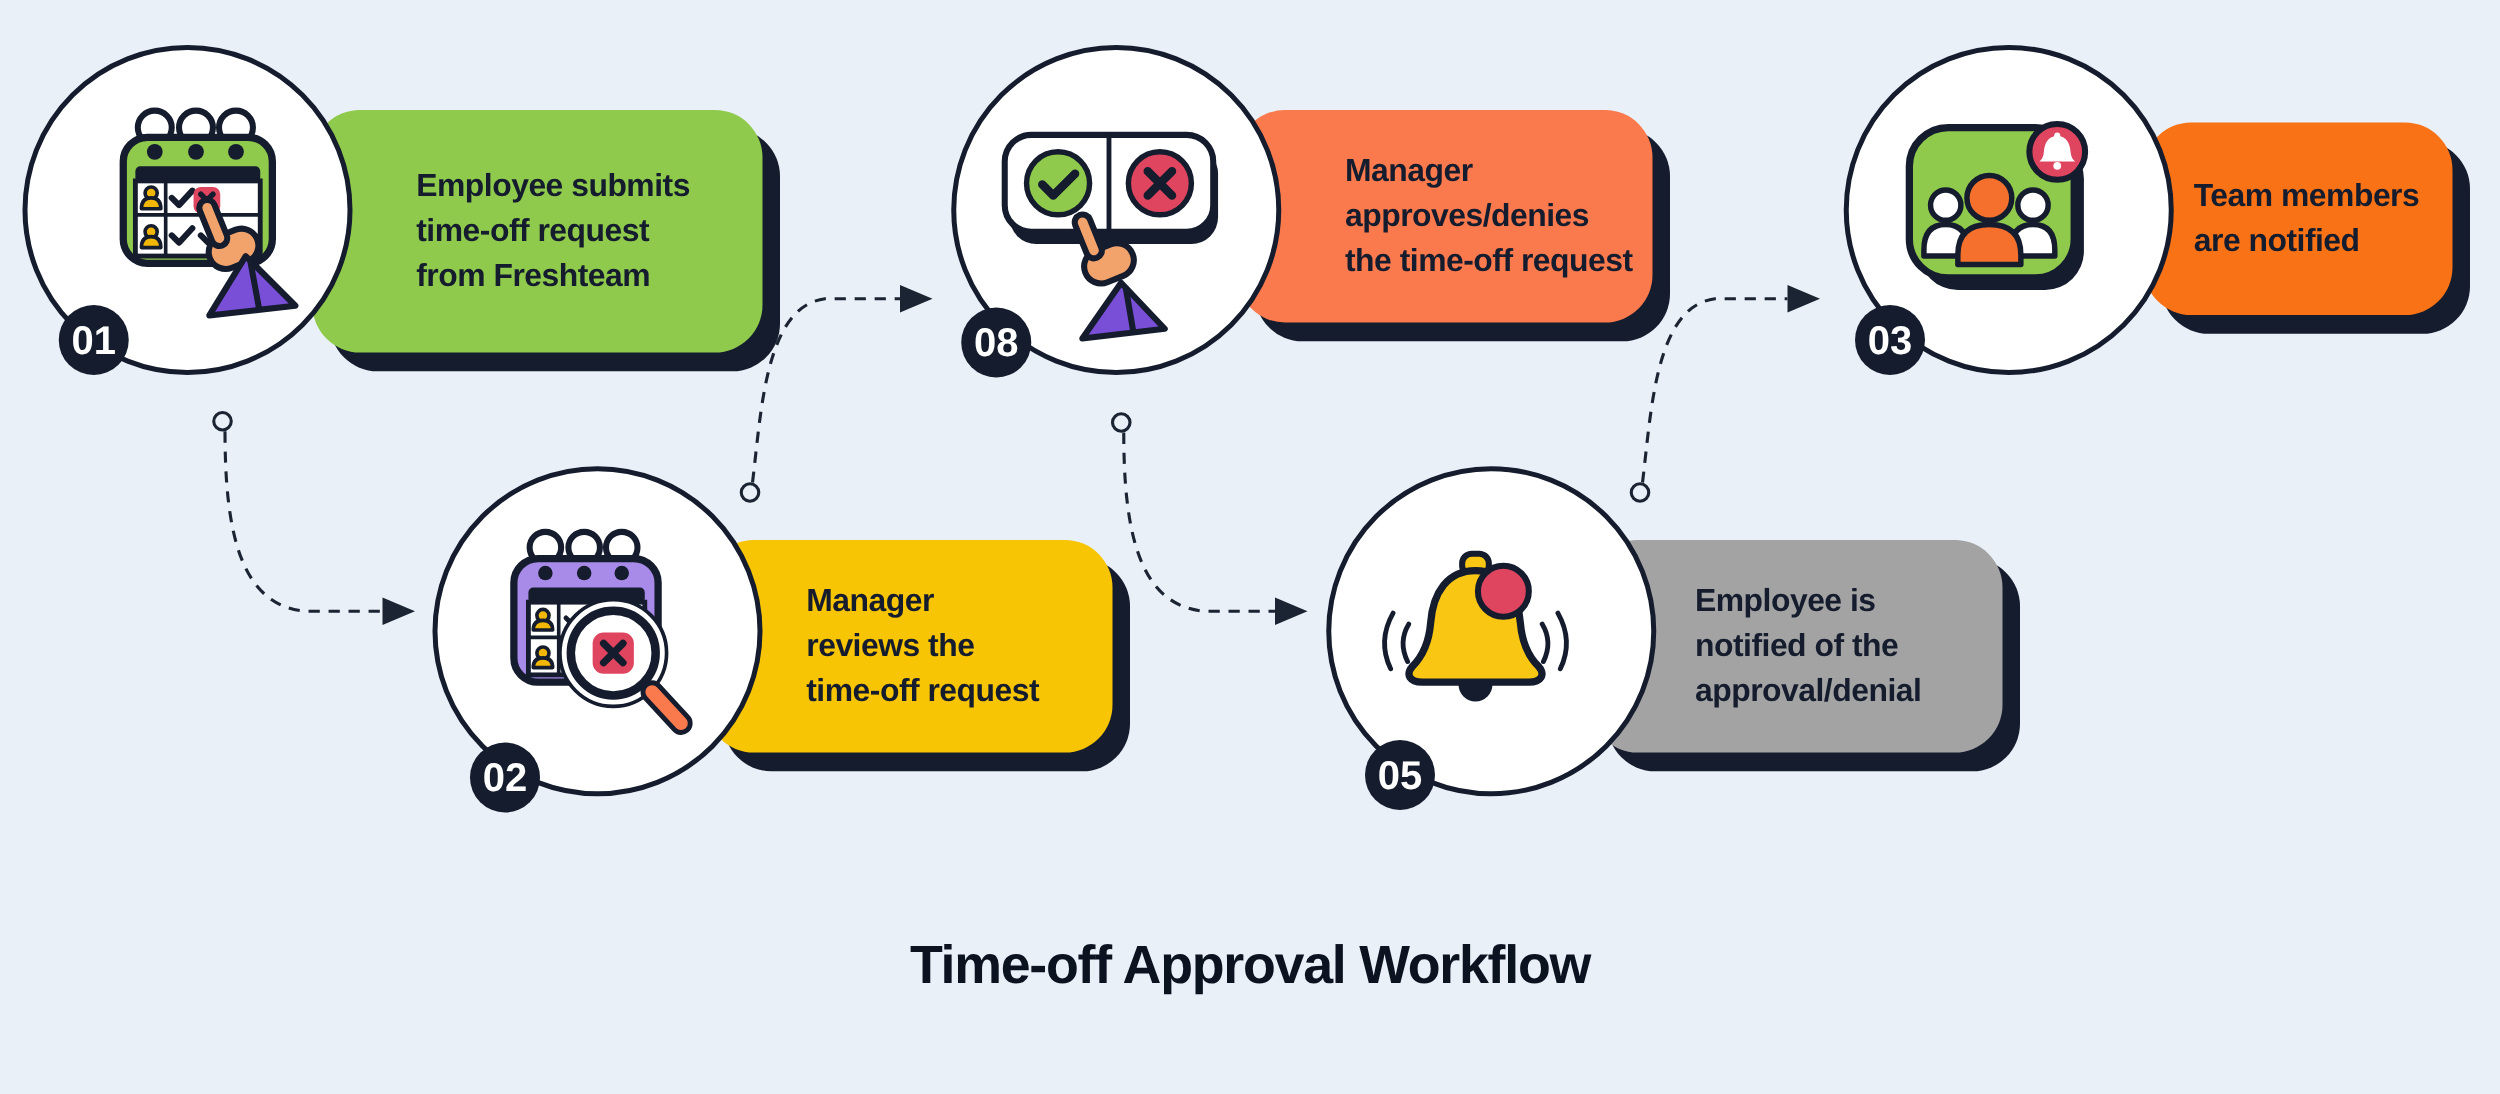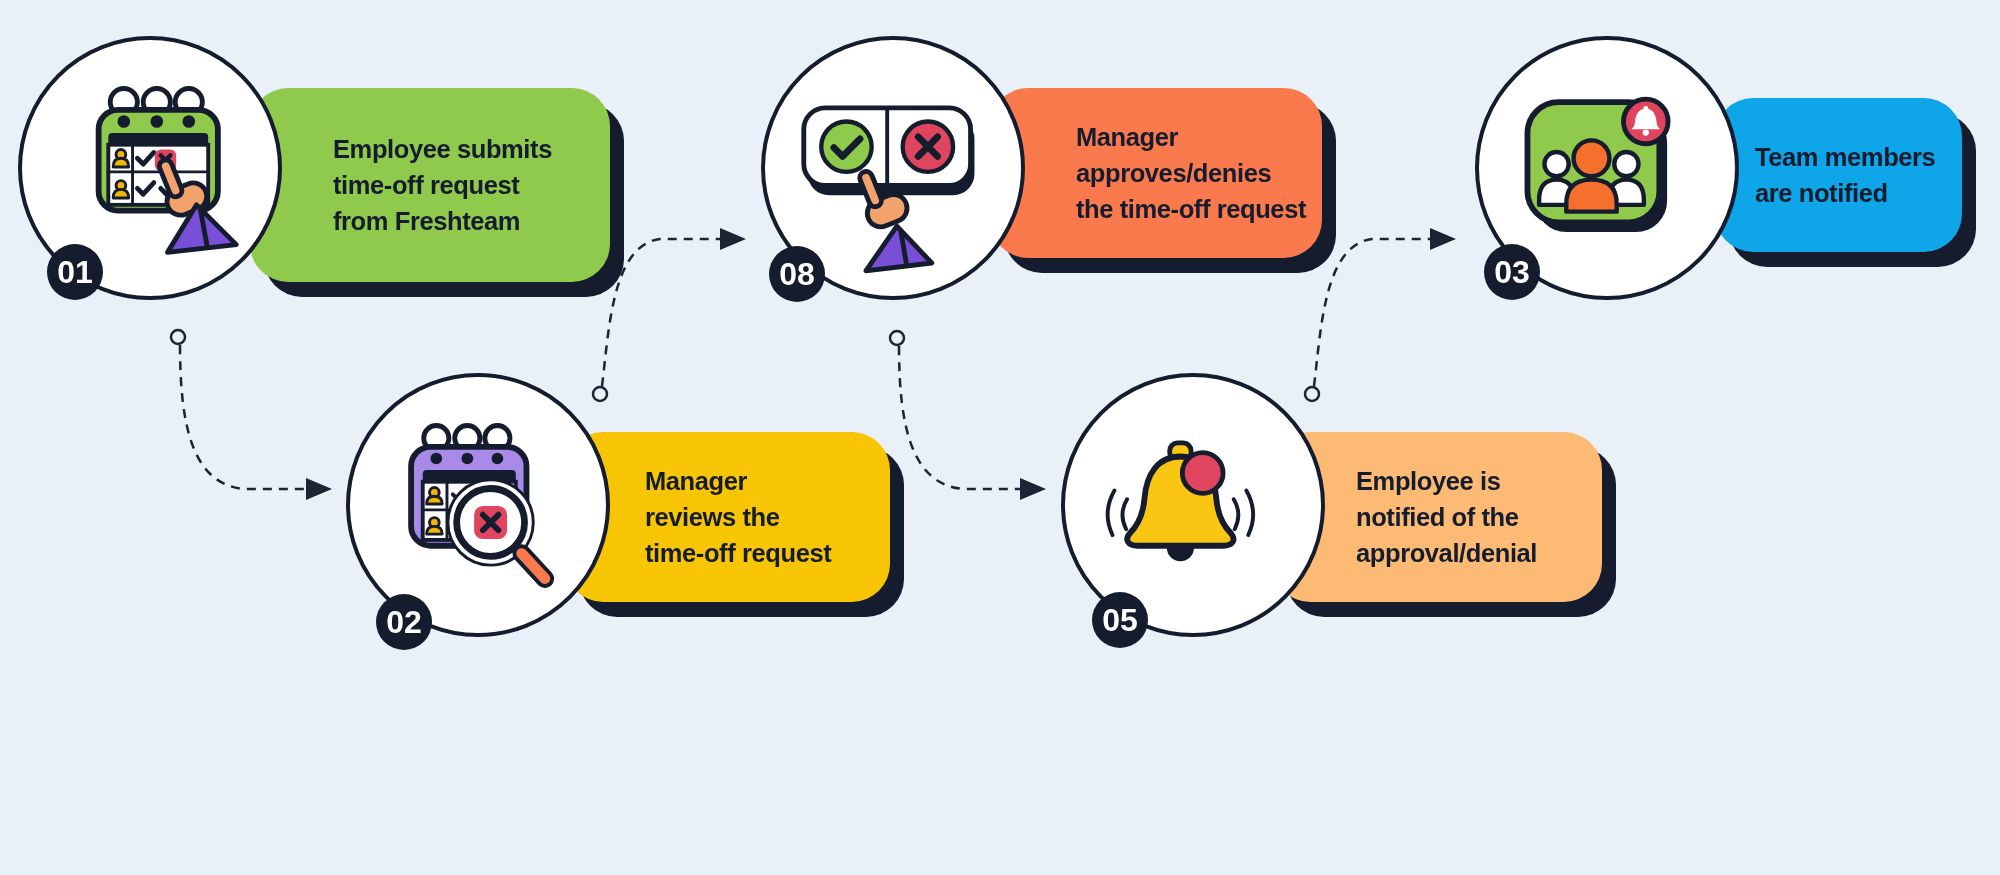--- a/index.html
+++ b/index.html
@@ -158,42 +158,42 @@
           <rect x="105" y="162" width="42" height="28" rx="14" fill="#f2a26b"></rect>
           <rect x="112" y="130" width="13" height="38" rx="6.5" fill="#f2a26b"></rect>
         </g>
         <polygon points="136,192 172,230 104,238" fill="#7a4fd8"></polygon>
         <line x1="140" y1="197" x2="146" y2="232"></line>
       </g>
     </svg>
   </div>
   <div class="badge s3-badge">08</div>
 
-  <div class="label s4-label" style="background: #fdba74;">
+  <div class="label s4-label" style="background: #a3a3a3;">
     <div class="txt">Employee is
 notified of the
 approval/denial</div>
   </div>
   <div class="circle s4-circle">
     <svg viewBox="0 0 264 264">
       <rect x="108" y="68" width="22" height="18" rx="8" fill="#f9c613" stroke="#141c2d" stroke-width="5"></rect>
       <path d="M119 82 c-23 0 -35 18 -37 43 c-1.5 18 -7 28 -15 36 c-6 7 -2 13 8 13 h88 c10 0 14 -6 8 -13 c-8 -8 -13.5 -18 -15 -36 c-2 -25 -14 -43 -37 -43 z" fill="#f9c613" stroke="#141c2d" stroke-width="6" stroke-linejoin="round"></path>
       <path d="M105 176 a14 14 0 0 0 28 0 z" fill="#141c2d"></path>
       <circle cx="142" cy="99" r="21" fill="#e0455f" stroke="#141c2d" stroke-width="5"></circle>
       <g fill="none" stroke="#141c2d" stroke-width="4" stroke-linecap="round">
         <path d="M64 126 q-9 15 -1 31"></path>
         <path d="M51 117 q-13 23 -2 46"></path>
         <path d="M174 126 q9 15 1 31"></path>
         <path d="M187 117 q13 23 2 46"></path>
       </g>
     </svg>
   </div>
   <div class="badge s4-badge">05</div>
 
-  <div class="label s5-label" style="background: #0ea5e9;">
+  <div class="label s5-label" style="background: #f97316;">
     <div class="txt">Team members
 are notified</div>
   </div>
   <div class="circle s5-circle">
     <svg viewBox="0 0 264 264">
       <rect x="58" y="74" width="136" height="124" rx="32" fill="#141c2d"></rect>
       <rect x="50" y="64" width="136" height="124" rx="32" fill="#8fca4d" stroke="#141c2d" stroke-width="6"></rect>
       <g stroke="#141c2d" stroke-width="4.5" stroke-linejoin="round">
         <circle cx="80" cy="128" r="12.5" fill="#ffffff"></circle>
         <path d="M62 170 v-5 q0 -21 18 -21 q18 0 18 21 v5 z" fill="#ffffff"></path>
@@ -205,13 +205,14 @@
       <circle cx="172" cy="84" r="23" fill="#e0455f" stroke="#141c2d" stroke-width="5"></circle>
       <g fill="#ffffff">
         <rect x="169.5" y="68" width="5" height="6" rx="2.5"></rect>
         <path d="M172 71 c-7.5 0 -10.5 6 -11 13 q-0.4 5.5 -3.8 8 h29.6 q-3.4 -2.5 -3.8 -8 c-0.5 -7 -3.5 -13 -11 -13 z"></path>
         <circle cx="172" cy="95.5" r="3.2"></circle>
       </g>
     </svg>
   </div>
   <div class="badge s5-badge">03</div>
 
+  <div class="title">Time-off Approval Workflow</div>
 </div>
 
 </body></html>

